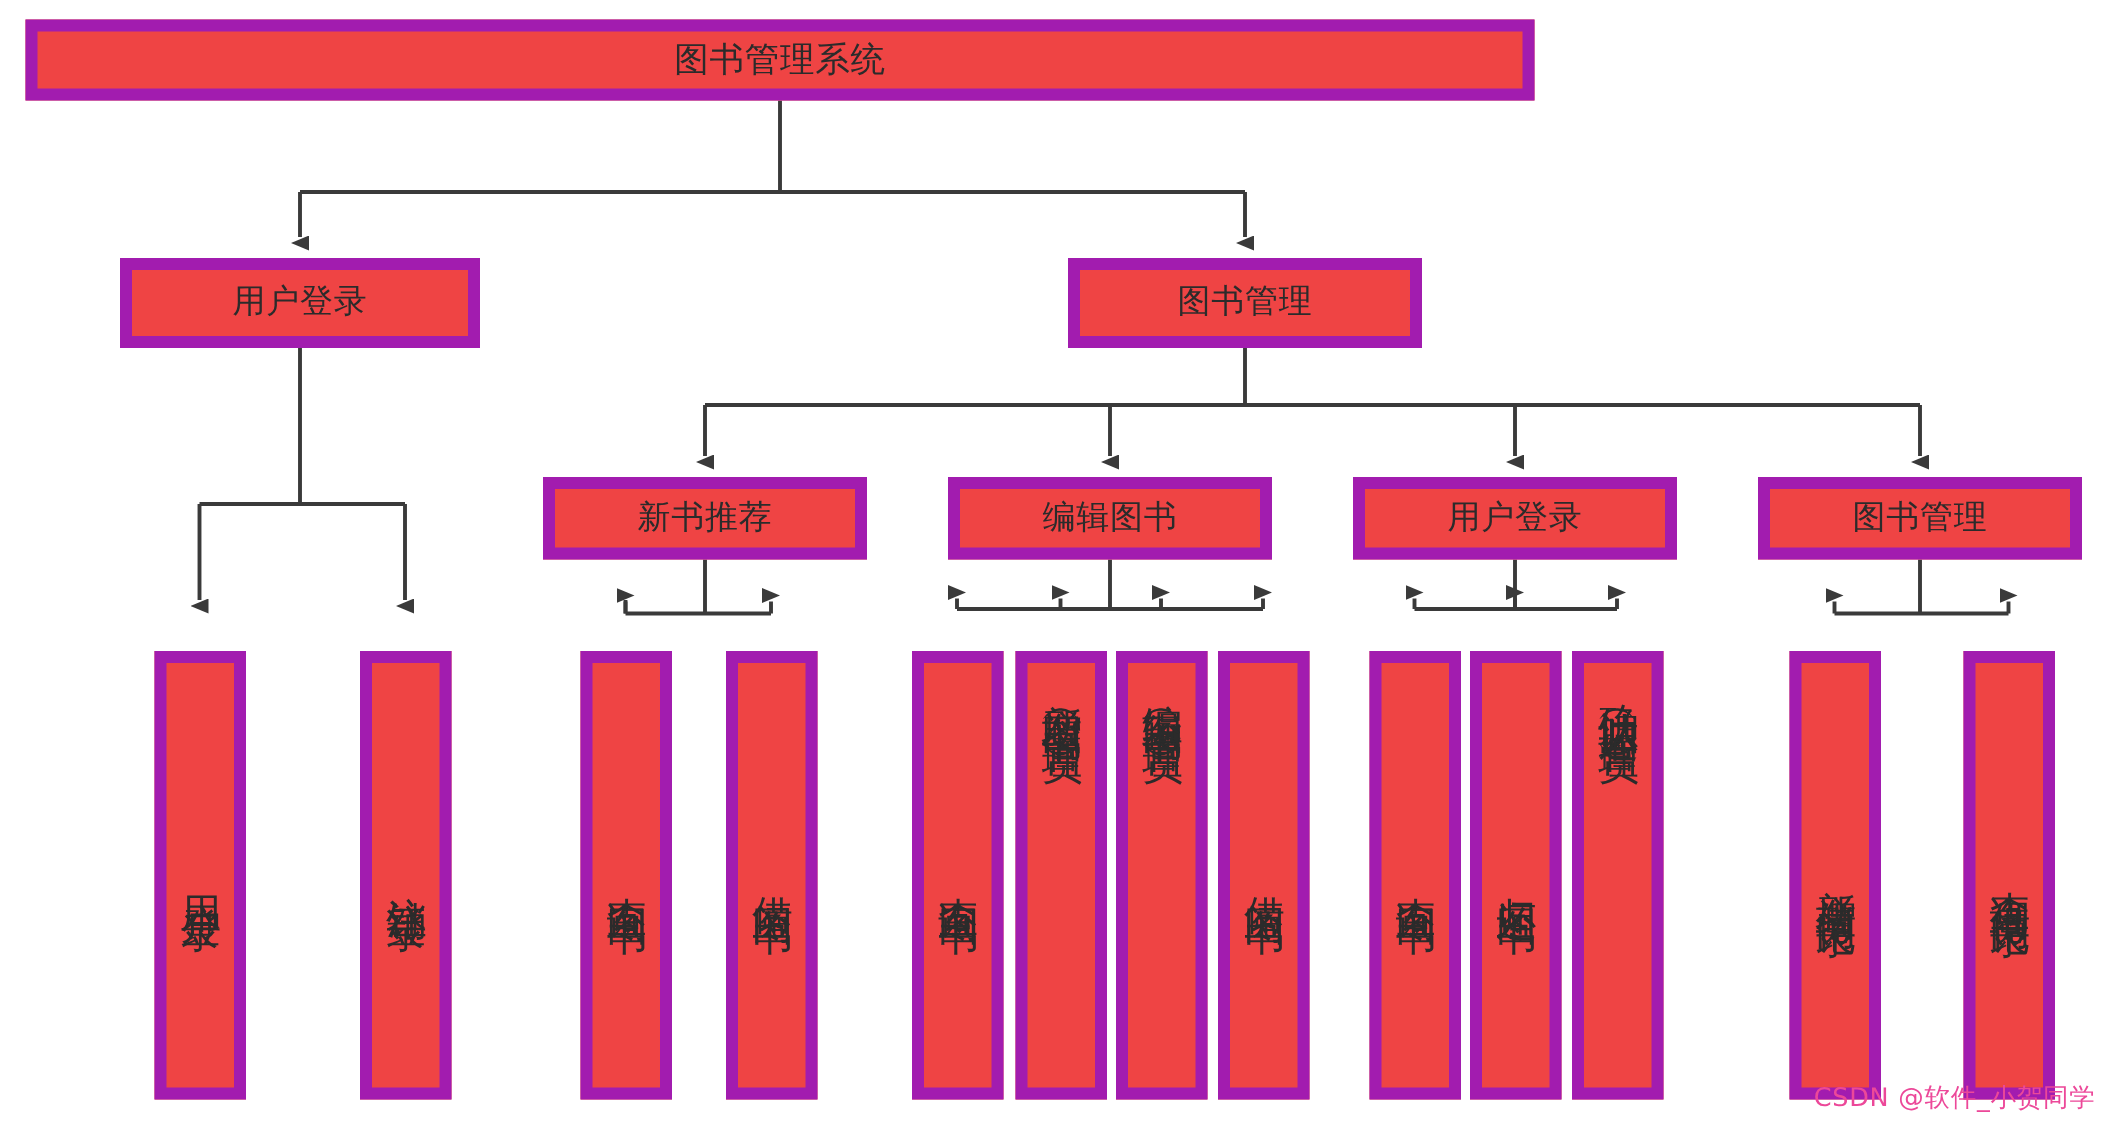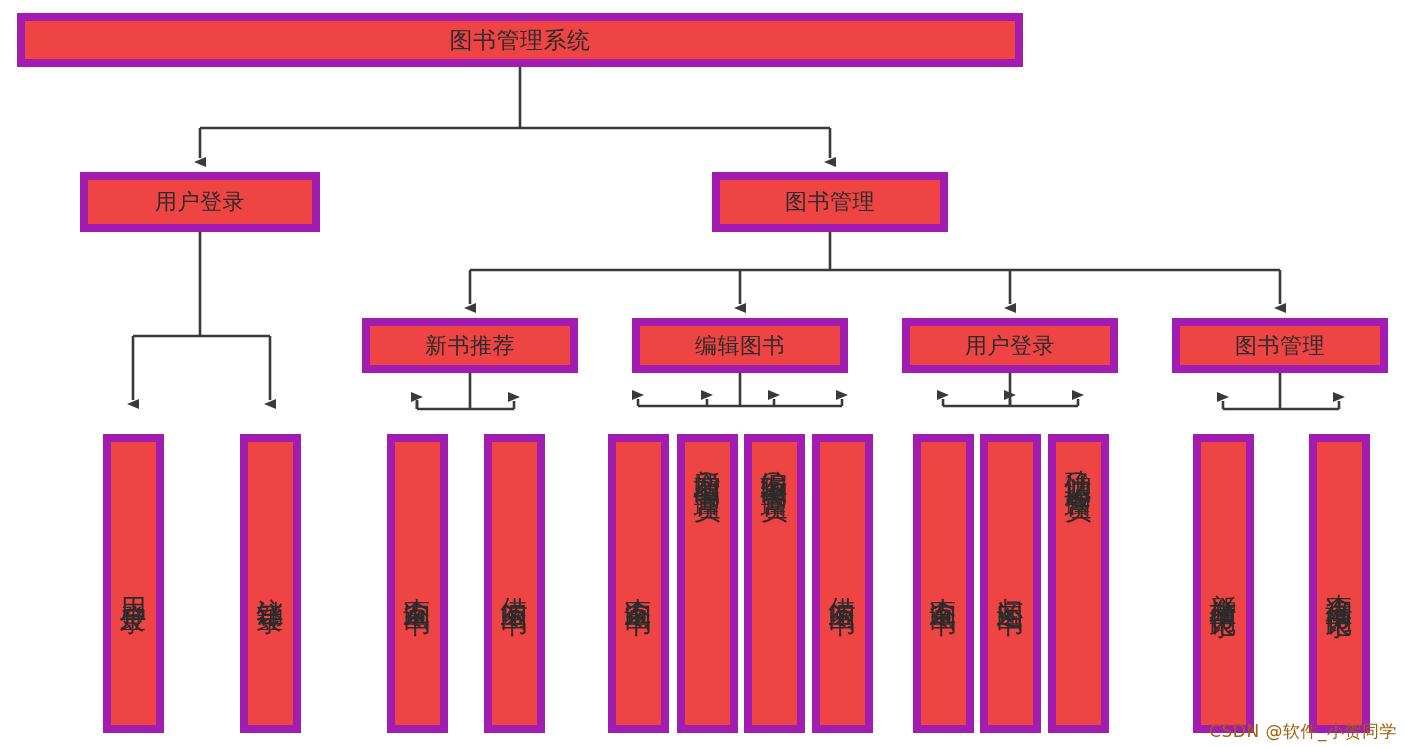--- a/index.html
+++ b/index.html
@@ -41,21 +41,21 @@
     writing-mode:vertical-rl;
     text-orientation:upright;
     font-size:27px;
     line-height:1;
     letter-spacing:4px;
   }
   .watermark{
     position:absolute;
     right:8px;bottom:4px;
     font-size:17px;
-    color:#a16207;
+    color:#ec4899;
     letter-spacing:0.5px;
     white-space:nowrap;
     font-family:"DejaVu Sans","Liberation Sans",sans-serif;
   }
 </style>
 </head>
 <body>
 
 <div id="canvas">
 

